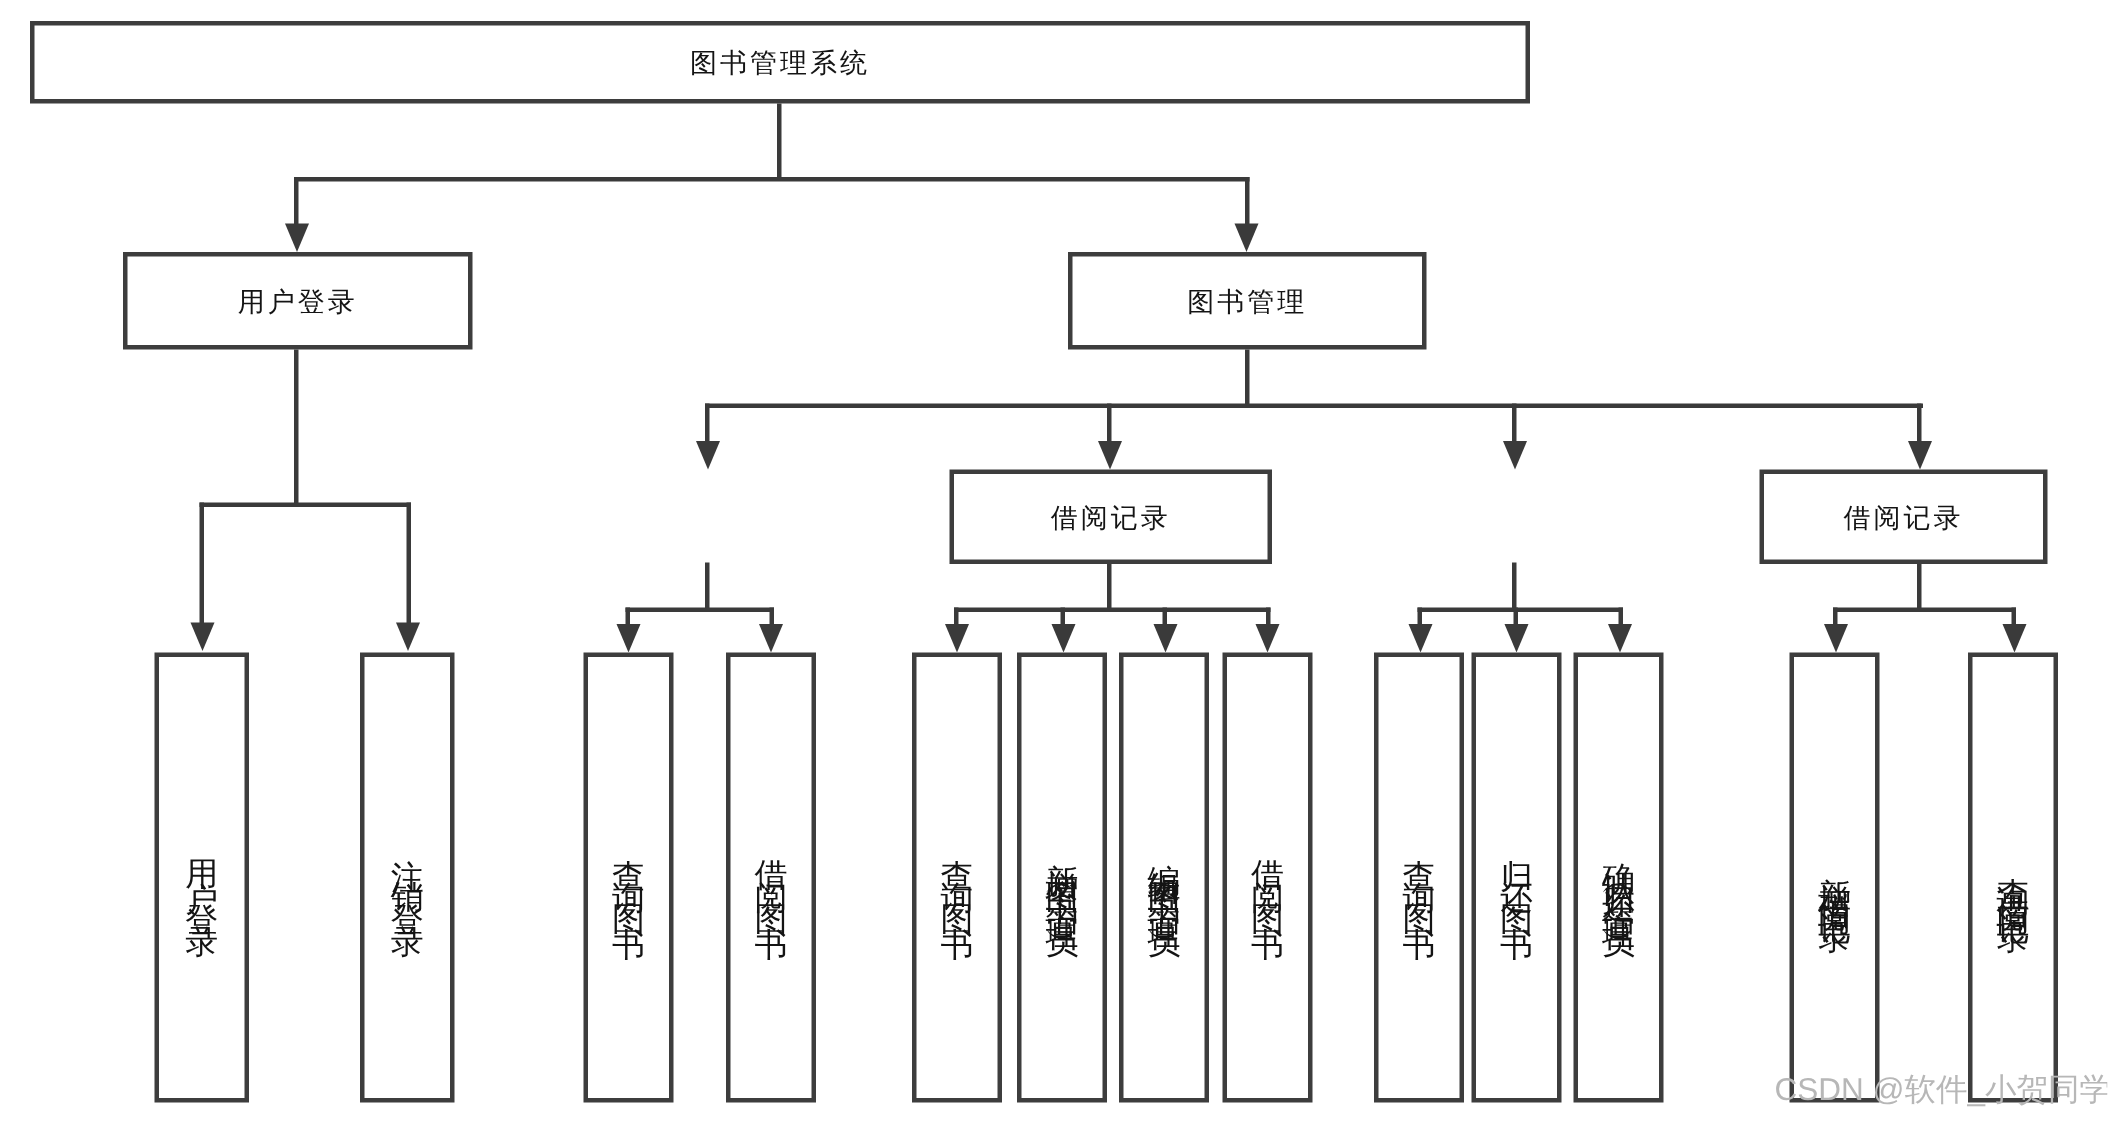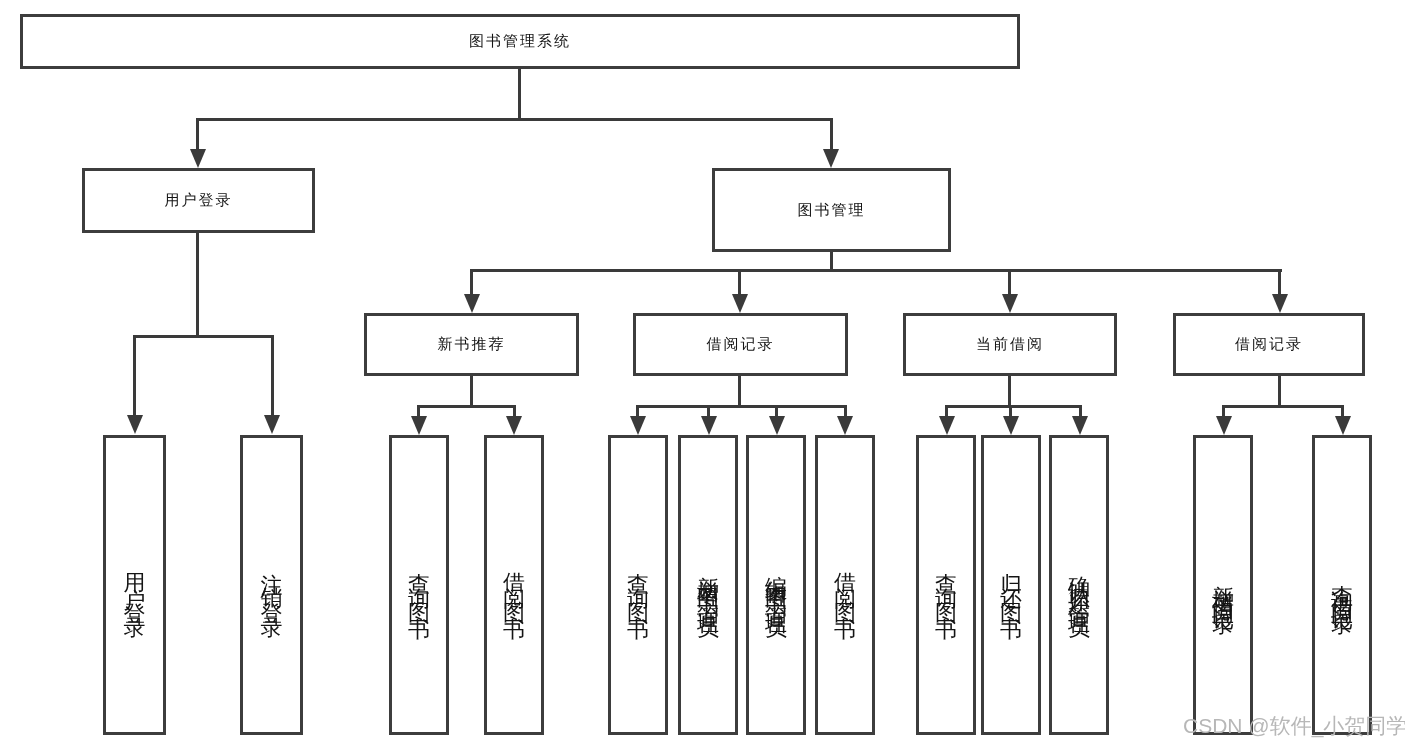--- a/index.html
+++ b/index.html
@@ -22,21 +22,21 @@
     box-sizing: border-box;
     background: #ffffff;
     border: 3px solid #3d3d3d;
     color: #141414;
     display: flex;
     align-items: center;
     justify-content: center;
     z-index: 2;
   }
   .box.h {
-    font-size: 15px;
+    font-size: 18px;
     letter-spacing: 2px;
     white-space: nowrap;
   }
   .box.v {
     writing-mode: vertical-rl;
     font-size: 22px;
     letter-spacing: 6px;
     line-height: 1;
   }
   .box.v.spread {
@@ -74,43 +74,41 @@
   <div class="box h" style="left:20px; top:14px; width:1000px; height:55px;">图书管理系统</div>
 
   <div class="line" style="left:518px; top:67px; width:3px; height:53px;"></div>
   <div class="line" style="left:196px; top:118px; width:637px; height:3px;"></div>
   <div class="line" style="left:196px; top:118px; width:3px; height:32px;"></div>
   <div class="arrow" style="left:190px; top:149px;"></div>
   <div class="line" style="left:830px; top:118px; width:3px; height:32px;"></div>
   <div class="arrow" style="left:823px; top:149px;"></div>
 
   <div class="box h" style="left:82px; top:168px; width:233px; height:65px;">用户登录</div>
-  <div class="box h" style="left:712px; top:168px; width:239px; height:84px;">图书管理</div>
+  <div class="box h" style="left:712px; top:168px; width:239px; height:65px;">图书管理</div>
 
   <div class="line" style="left:196px; top:232px; width:3px; height:106px;"></div>
   <div class="line" style="left:133px; top:335px; width:141px; height:3px;"></div>
   <div class="line" style="left:133px; top:335px; width:3px; height:81px;"></div>
   <div class="arrow" style="left:127px; top:415px;"></div>
   <div class="line" style="left:271px; top:335px; width:3px; height:81px;"></div>
   <div class="arrow" style="left:264px; top:415px;"></div>
 
   <div class="line" style="left:830px; top:232px; width:3px; height:40px;"></div>
   <div class="line" style="left:470px; top:269px; width:812px; height:3px;"></div>
   <div class="line" style="left:470px; top:269px; width:3px; height:26px;"></div>
   <div class="arrow" style="left:464px; top:294px;"></div>
   <div class="line" style="left:738px; top:269px; width:3px; height:26px;"></div>
   <div class="arrow" style="left:732px; top:294px;"></div>
   <div class="line" style="left:1008px; top:269px; width:3px; height:26px;"></div>
   <div class="arrow" style="left:1002px; top:294px;"></div>
   <div class="line" style="left:1278px; top:269px; width:3px; height:26px;"></div>
   <div class="arrow" style="left:1272px; top:294px;"></div>
 
-  <div class="box h" style="left:364px; top:313px; width:215px; height:63px;">新书推荐</div>
   <div class="box h" style="left:633px; top:313px; width:215px; height:63px;">借阅记录</div>
-  <div class="box h" style="left:903px; top:313px; width:214px; height:63px;">当前借阅</div>
   <div class="box h" style="left:1173px; top:313px; width:192px; height:63px;">借阅记录</div>
 
   <div class="line" style="left:470px; top:375px; width:3px; height:32px;"></div>
   <div class="line" style="left:417px; top:405px; width:99px; height:3px;"></div>
   <div class="line" style="left:417px; top:405px; width:3px; height:12px;"></div>
   <div class="arrow" style="left:411px; top:416px;"></div>
   <div class="line" style="left:513px; top:405px; width:3px; height:12px;"></div>
   <div class="arrow" style="left:506px; top:416px;"></div>
 
   <div class="line" style="left:738px; top:375px; width:3px; height:32px;"></div>

